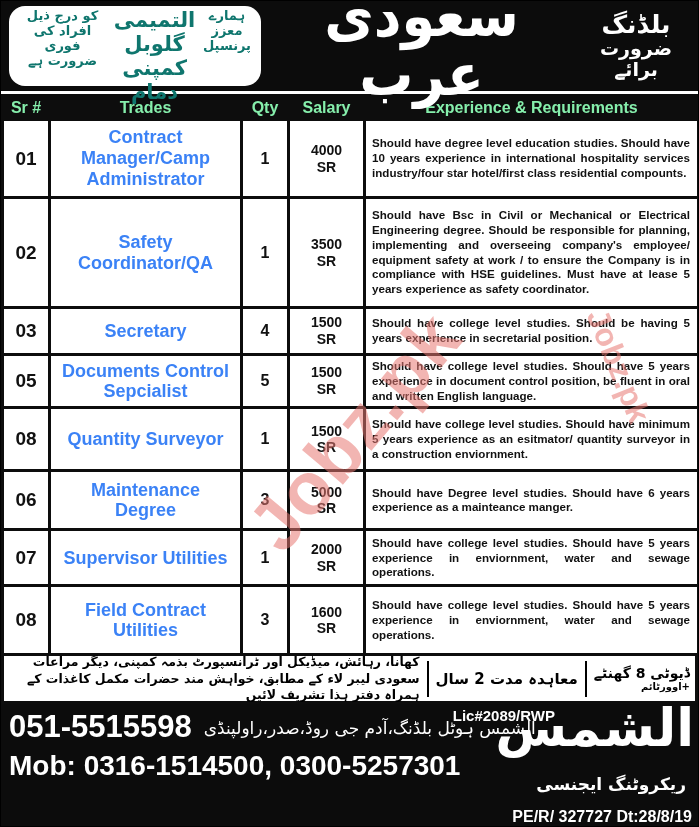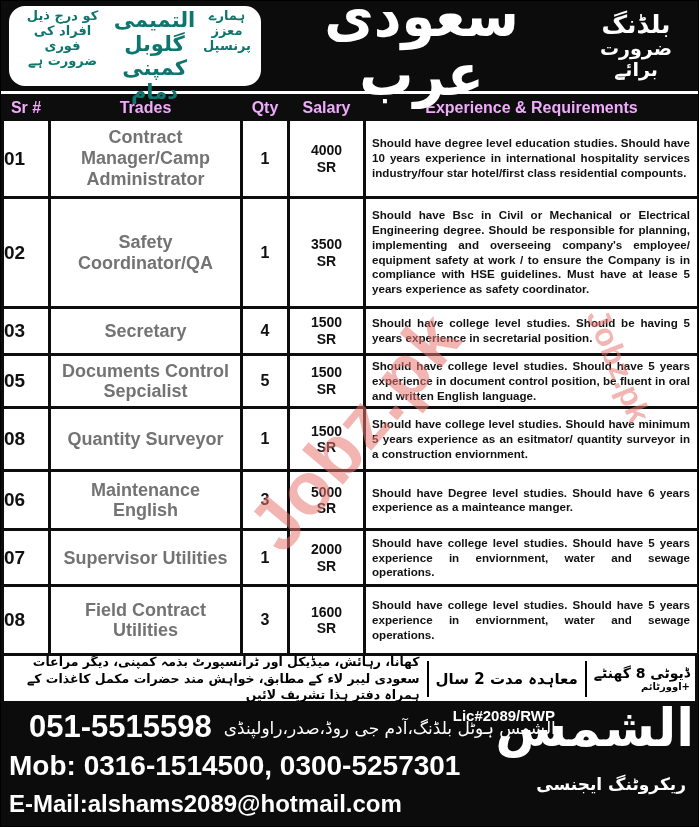--- a/index.html
+++ b/index.html
@@ -31,25 +31,25 @@
   .urgent .u1 { font-size:25px; font-weight:900; line-height:1.05; }
   .urgent .u2 { font-size:19px; font-weight:900; line-height:1.1; }
 
   
   table.jobs {
     width:699px; border-collapse:collapse; table-layout:fixed;
     margin-top:3px; border:3px solid #0d0d0d;
   }
   table.jobs th, table.jobs td { border:3px solid #0d0d0d; vertical-align:middle; }
   thead th {
-    background:#0d0d0d; color:#f0abfc; font-size:16px; font-weight:bold;
+    background:#0d0d0d; color:#86efac; font-size:16px; font-weight:bold;
     height:24px; padding:1px 2px;
   }
-  td.sr    { font-size:19px; font-weight:bold; color:#111; }
-  td.trade { font-size:18px; font-weight:bold; text-align:center; color:#737373; line-height:1.15; padding:0 8px; }
+  td.sr    { font-size:19px; font-weight:bold; text-align:center; color:#111; }
+  td.trade { font-size:18px; font-weight:bold; text-align:center; color:#3b82f6; line-height:1.15; padding:0 8px; }
   td.qty   { font-size:16px; font-weight:bold; text-align:center; color:#111; }
   td.salary{ font-size:14px; font-weight:bold; text-align:center; color:#111; line-height:1.2; }
   td.req   {
     font-size:11.6px; font-weight:bold; color:#111; text-align:justify;
     line-height:1.28; padding:3px 7px 3px 6px;
   }
 
   
   .terms {
     height:48px; border:3px solid #0d0d0d; border-top:none;
@@ -61,21 +61,21 @@
   .duty .d1 { font-size:14px; font-weight:bold; }
   .duty .d2 { font-size:10px; font-weight:bold; }
   .contract { font-size:15px; font-weight:bold; flex:none; }
   .benefits { flex:1; font-size:12.5px; font-weight:bold; line-height:1.35; text-align:right; }
 
   
   .footer {
     position:relative; height:127px; background:#0c0c0c; color:#fff;
     padding:4px 8px;
   }
-  .phone-line { display:flex; align-items:center; gap:12px; height:38px;margin-left:20px; }
+  .phone-line { display:flex; align-items:center; gap:12px; height:38px; }
   .phone-line .phone { font-size:31px; font-weight:bold; letter-spacing:0px; }
   .phone-line .addr { font-size:17px; font-weight:normal; padding-top:2px; }
   .mobile-line { font-size:28px; font-weight:bold; height:40px; display:flex; align-items:center; }
   .email-line  { font-size:24px; font-weight:bold; height:36px; display:flex; align-items:center; }
   .lic    { position:absolute; top:3px;  right:143px; font-size:15px; font-weight:bold; }
   .agname { position:absolute; top:-4px; right:4px;  font-size:52px; font-weight:900; line-height:1.1; }
   .agtype { position:absolute; top:70px; right:12px; font-size:17px; font-weight:bold; }
   .permit { position:absolute; bottom:5px; right:6px; font-size:16px; font-weight:bold; }
 
   
@@ -164,21 +164,21 @@
         <td class="trade">Quantity Surveyor</td>
         <td class="qty">1</td>
         <td class="salary">
           <div>1500</div>
           <div>SR</div>
         </td>
         <td class="req">Should have college level studies. Should have minimum 5 years experience as an esitmator/ quantity surveyor in a construction enviornment.</td>
       </tr>
       <tr style="height:59px">
         <td class="sr">06</td>
-        <td class="trade">Maintenance English</td>
+        <td class="trade">Maintenance Degree</td>
         <td class="qty">3</td>
         <td class="salary">
           <div>5000</div>
           <div>SR</div>
         </td>
         <td class="req">Should have Degree level studies. Should have 6 years experience as a mainteance manger.</td>
       </tr>
       <tr style="height:56px">
         <td class="sr">07</td>
         <td class="trade">Supervisor Utilities</td>
@@ -212,22 +212,22 @@
     <div class="sep"></div>
     <div class="benefits">کھانا، رہائش، میڈیکل اور ٹرانسپورٹ بذمہ کمپنی، دیگر مراعات سعودی لیبر لاء کے مطابق، خواہش مند حضرات مکمل کاغذات کے ہمراہ دفتر ہذا تشریف لائیں</div>
   </div>
 
   <div class="footer">
     <div class="phone-line">
       <span class="phone">051-5515598</span>
       <span class="addr urdu">الشمس ہوٹل بلڈنگ،آدم جی روڈ،صدر،راولپنڈی</span>
     </div>
     <div class="mobile-line">Mob: 0316-1514500, 0300-5257301</div>
-    <div class="email-line">E-Mail:alshams2089@hotmail.com</div>
     <div class="lic">Lic#2089/RWP</div>
     <div class="agname urdu">الشمس</div>
     <div class="agtype urdu">ریکروٹنگ ایجنسی</div>
+    <div class="permit">PE/R/ 327727 Dt:28/8/19</div>
   </div>
 
   <div class="wm wm-main">Jobz.pk</div>
   <div class="wm wm-side">Jobz.pk</div>
 
 </div>
 
 </body></html>

